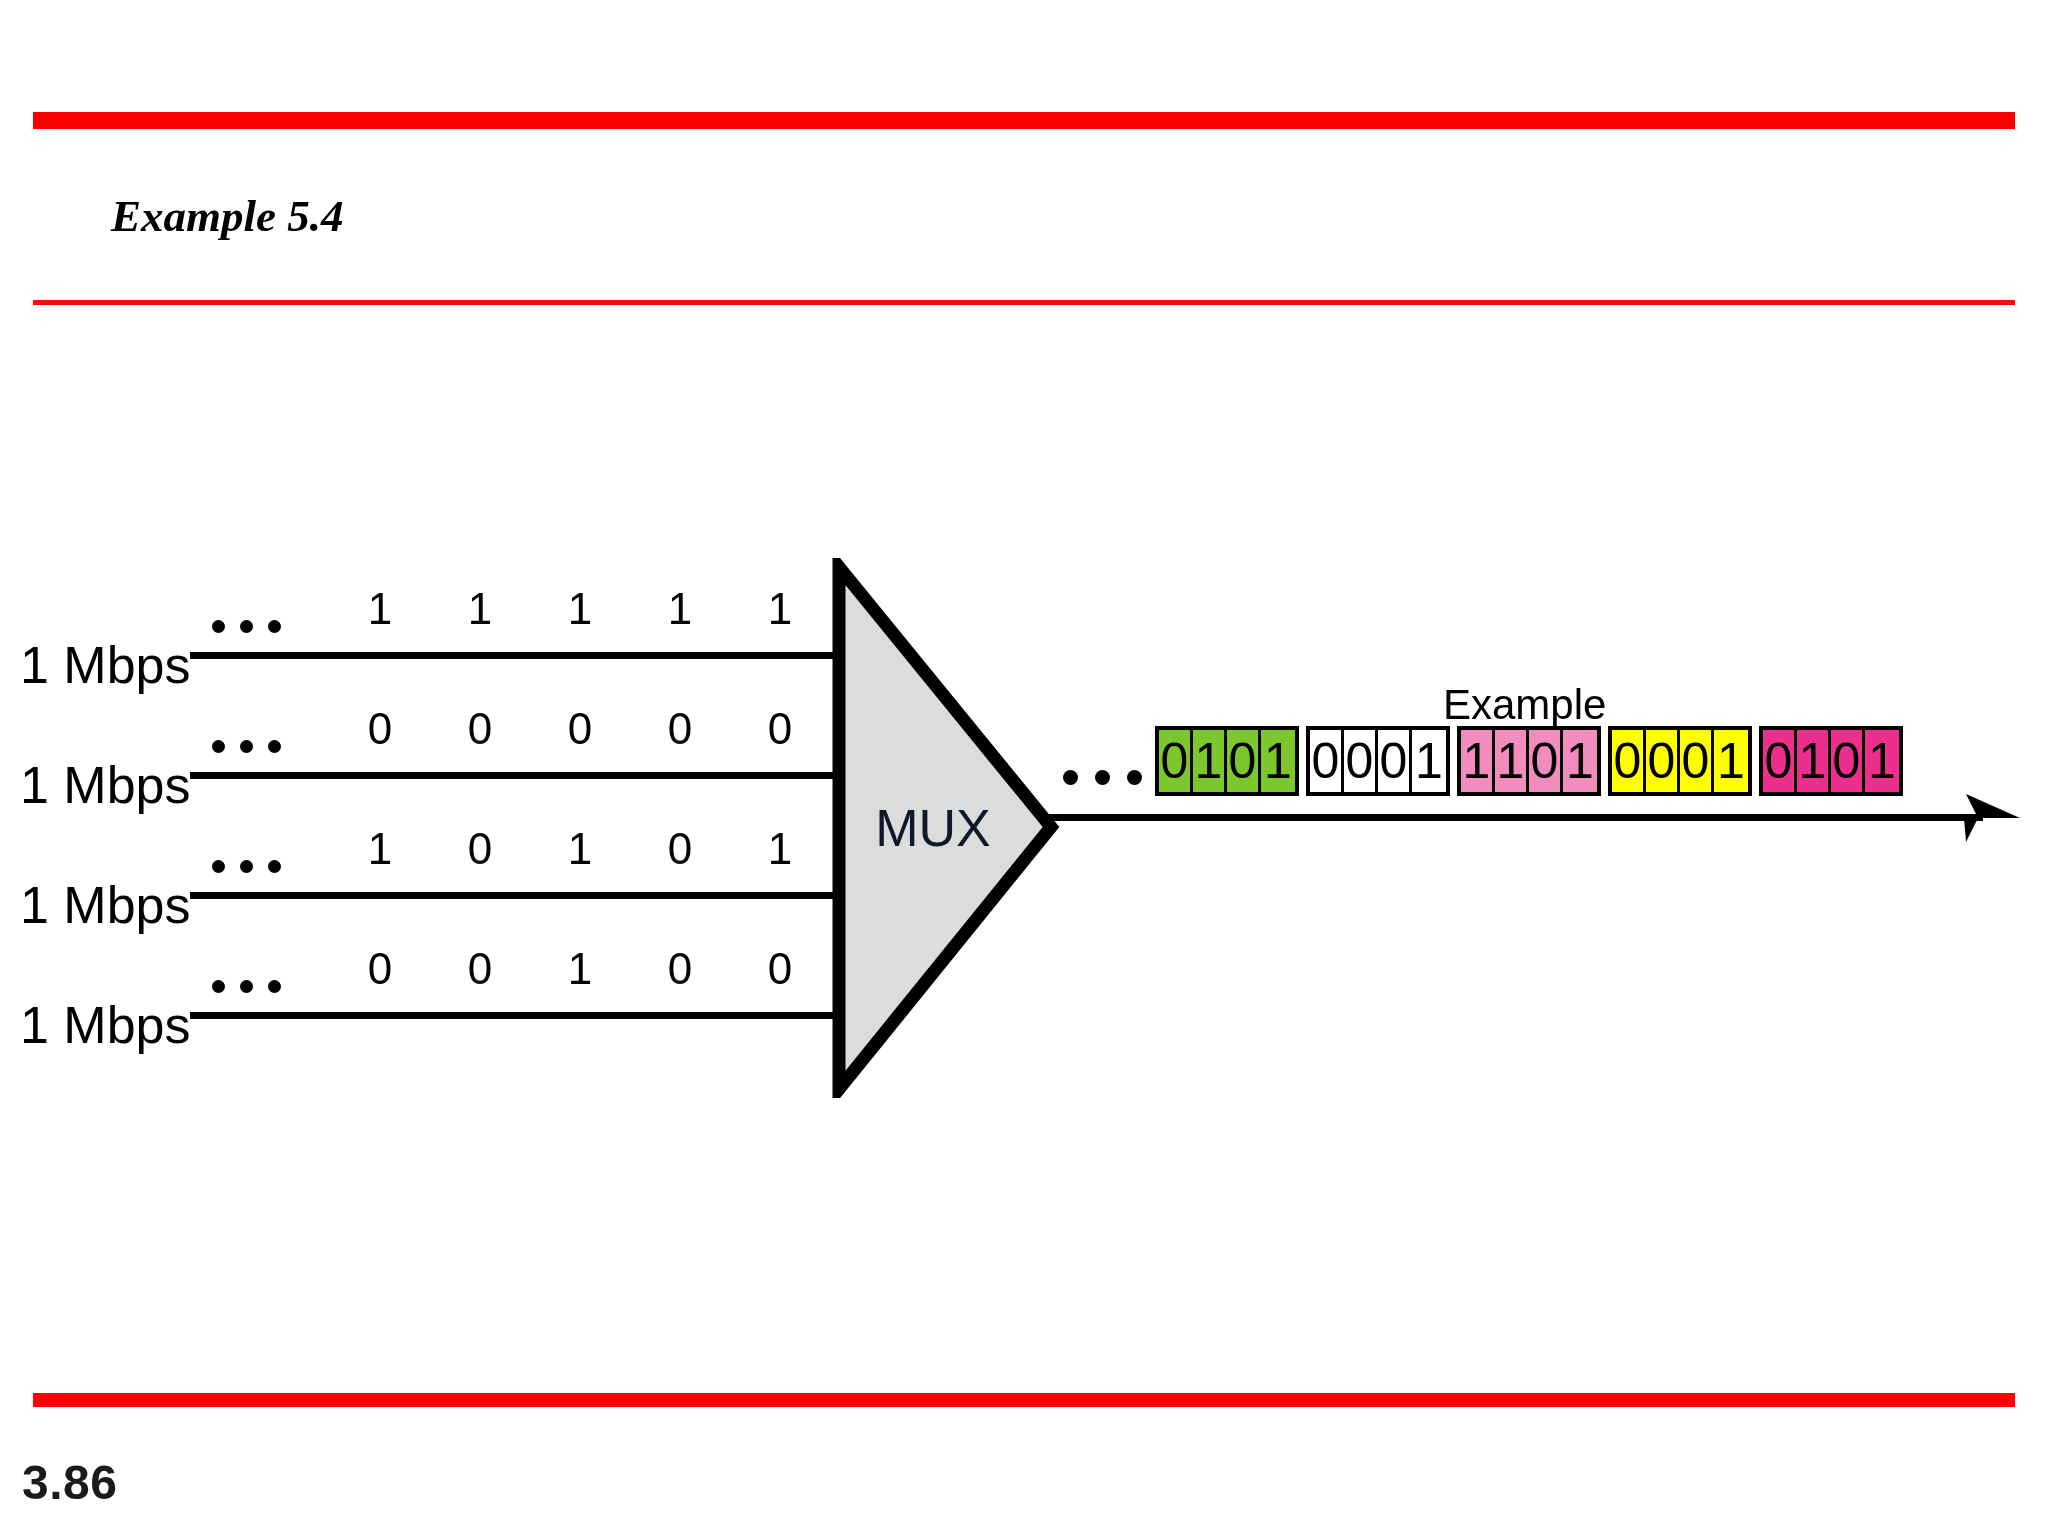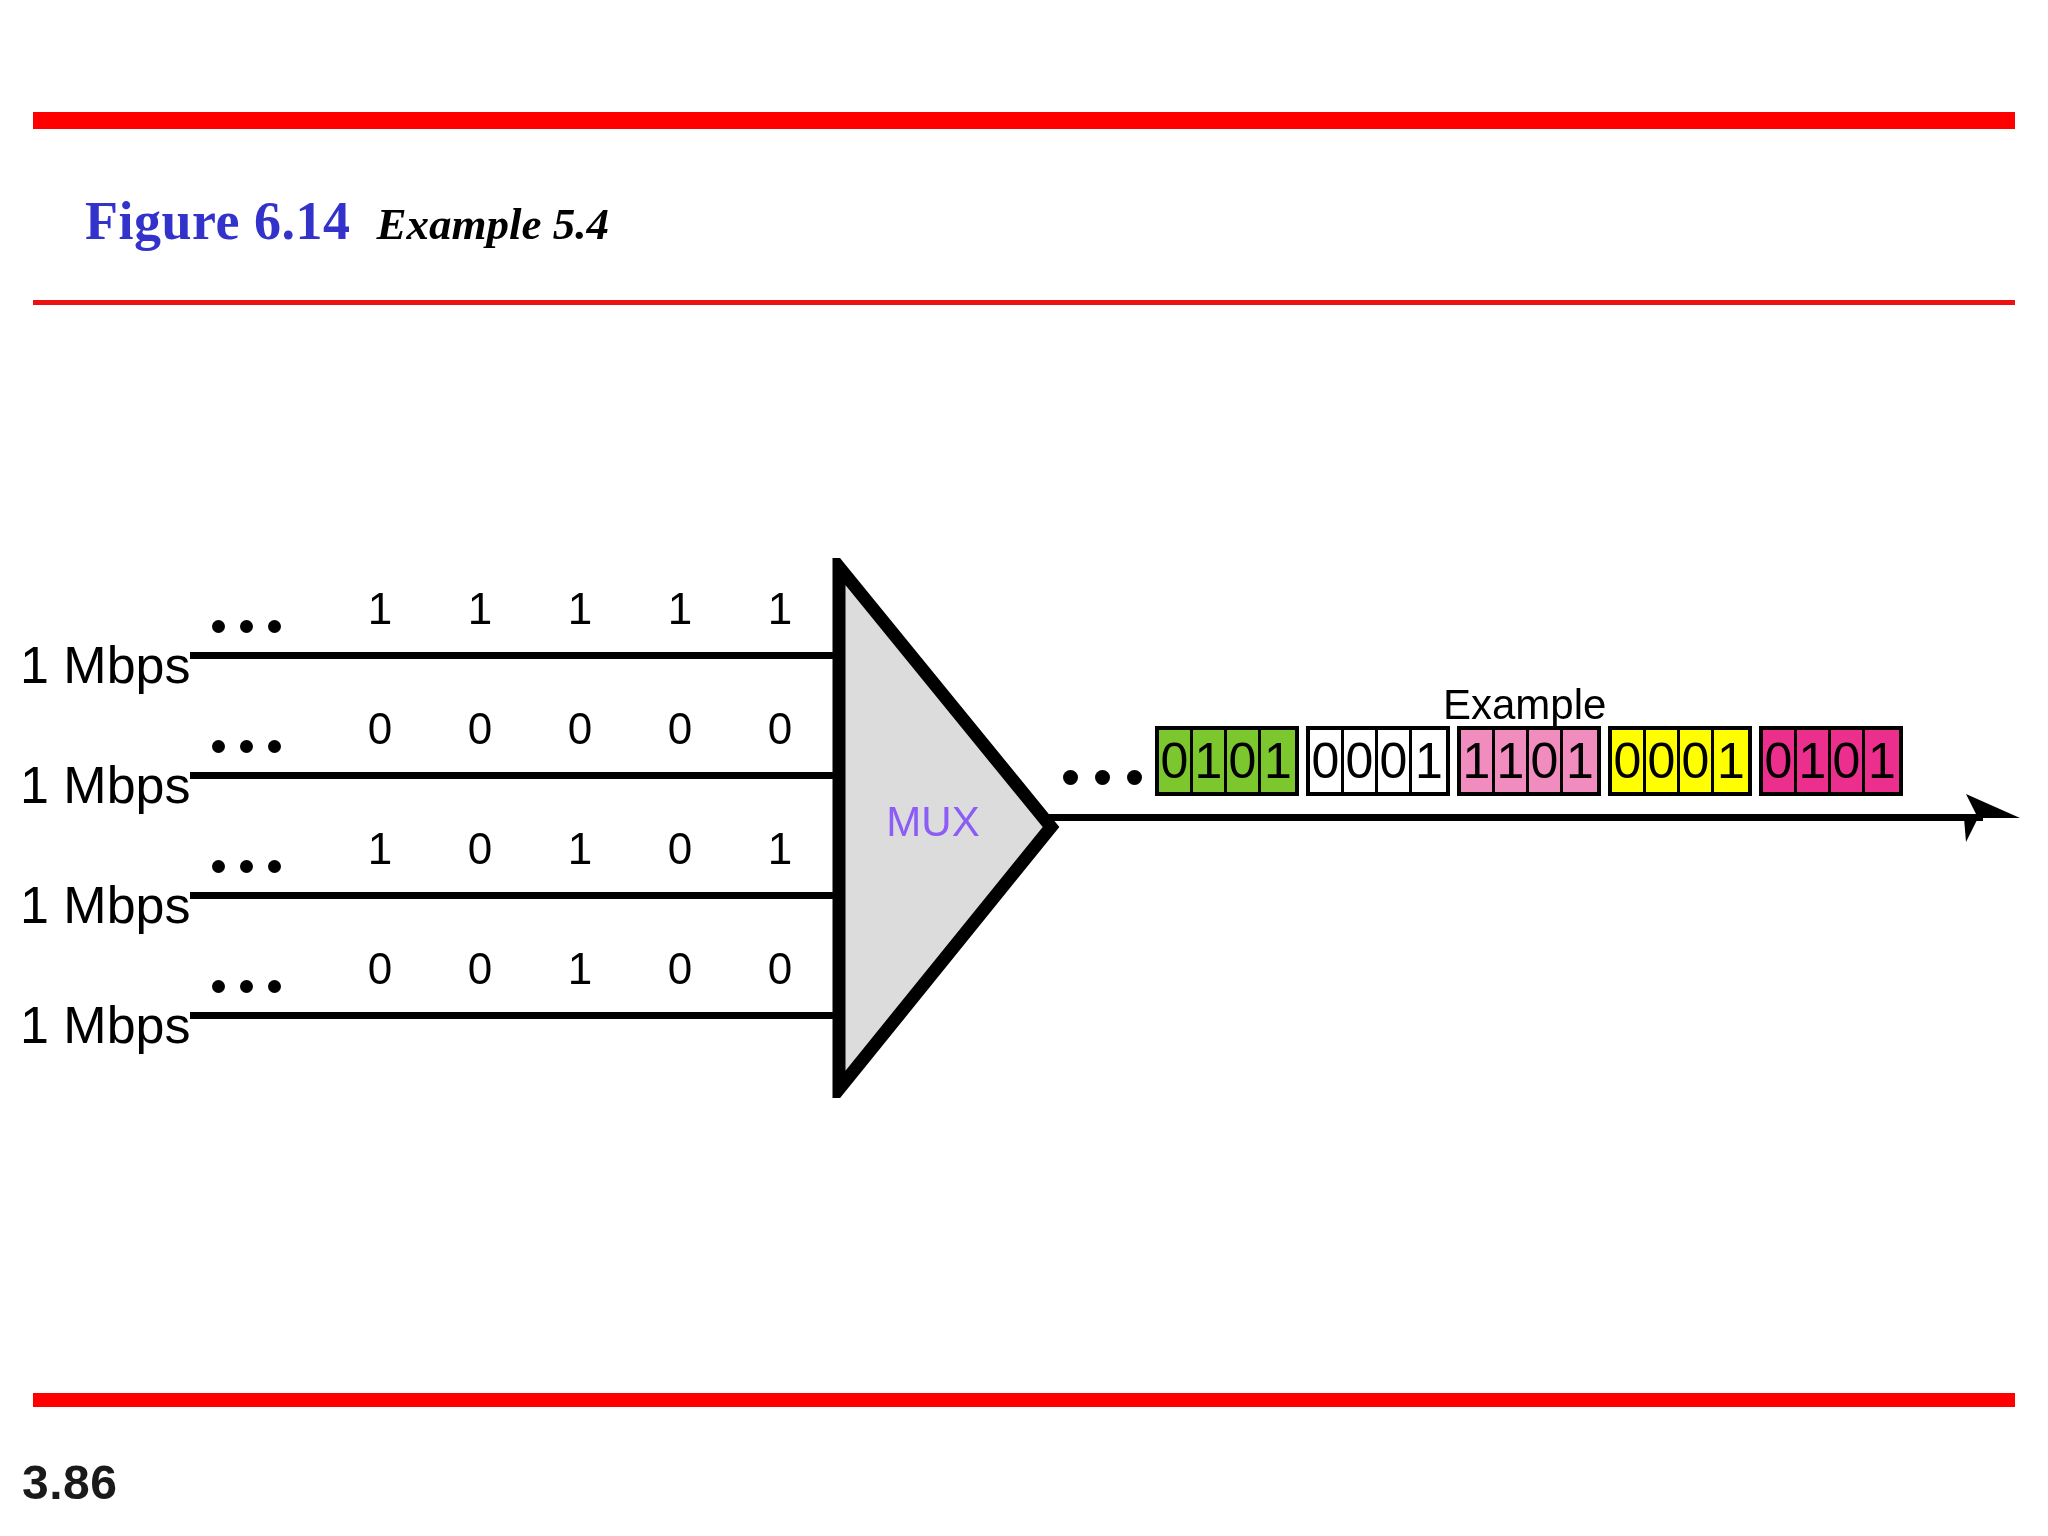--- a/index.html
+++ b/index.html
@@ -135,22 +135,22 @@
     width: 230px;
     height: 540px;
   }
   .mux-label {
     position: absolute;
     left: 858px;
     top: 798px;
     width: 150px;
     text-align: center;
     font-family: "Liberation Sans", sans-serif;
-    font-size: 42px;
-    color: #8b5cf6;
+    font-size: 52px;
+    color: #0f172a;
   }
 
   
   .out-dots {
     position: absolute;
     left: 1063px;
     top: 770px;
     display: flex;
     gap: 17px;
     align-items: center;
@@ -218,21 +218,20 @@
   }
 </style>
 </head>
 <body>
 
 <div class="rule-top"></div>
 <div class="rule-thin"></div>
 <div class="rule-bottom"></div>
 
 <div class="title-wrap">
-  <span class="title-figure">Figure 6.14</span>
   <span class="title-example">Example 5.4</span>
 </div>
 
 <div class="diagram">
 
   <div class="in-label" style="left:20px; top:635px;">1 Mbps</div>
   <div class="in-dots" style="left:212px; top:620px;">
       <span></span>
       <span></span>
       <span></span>

